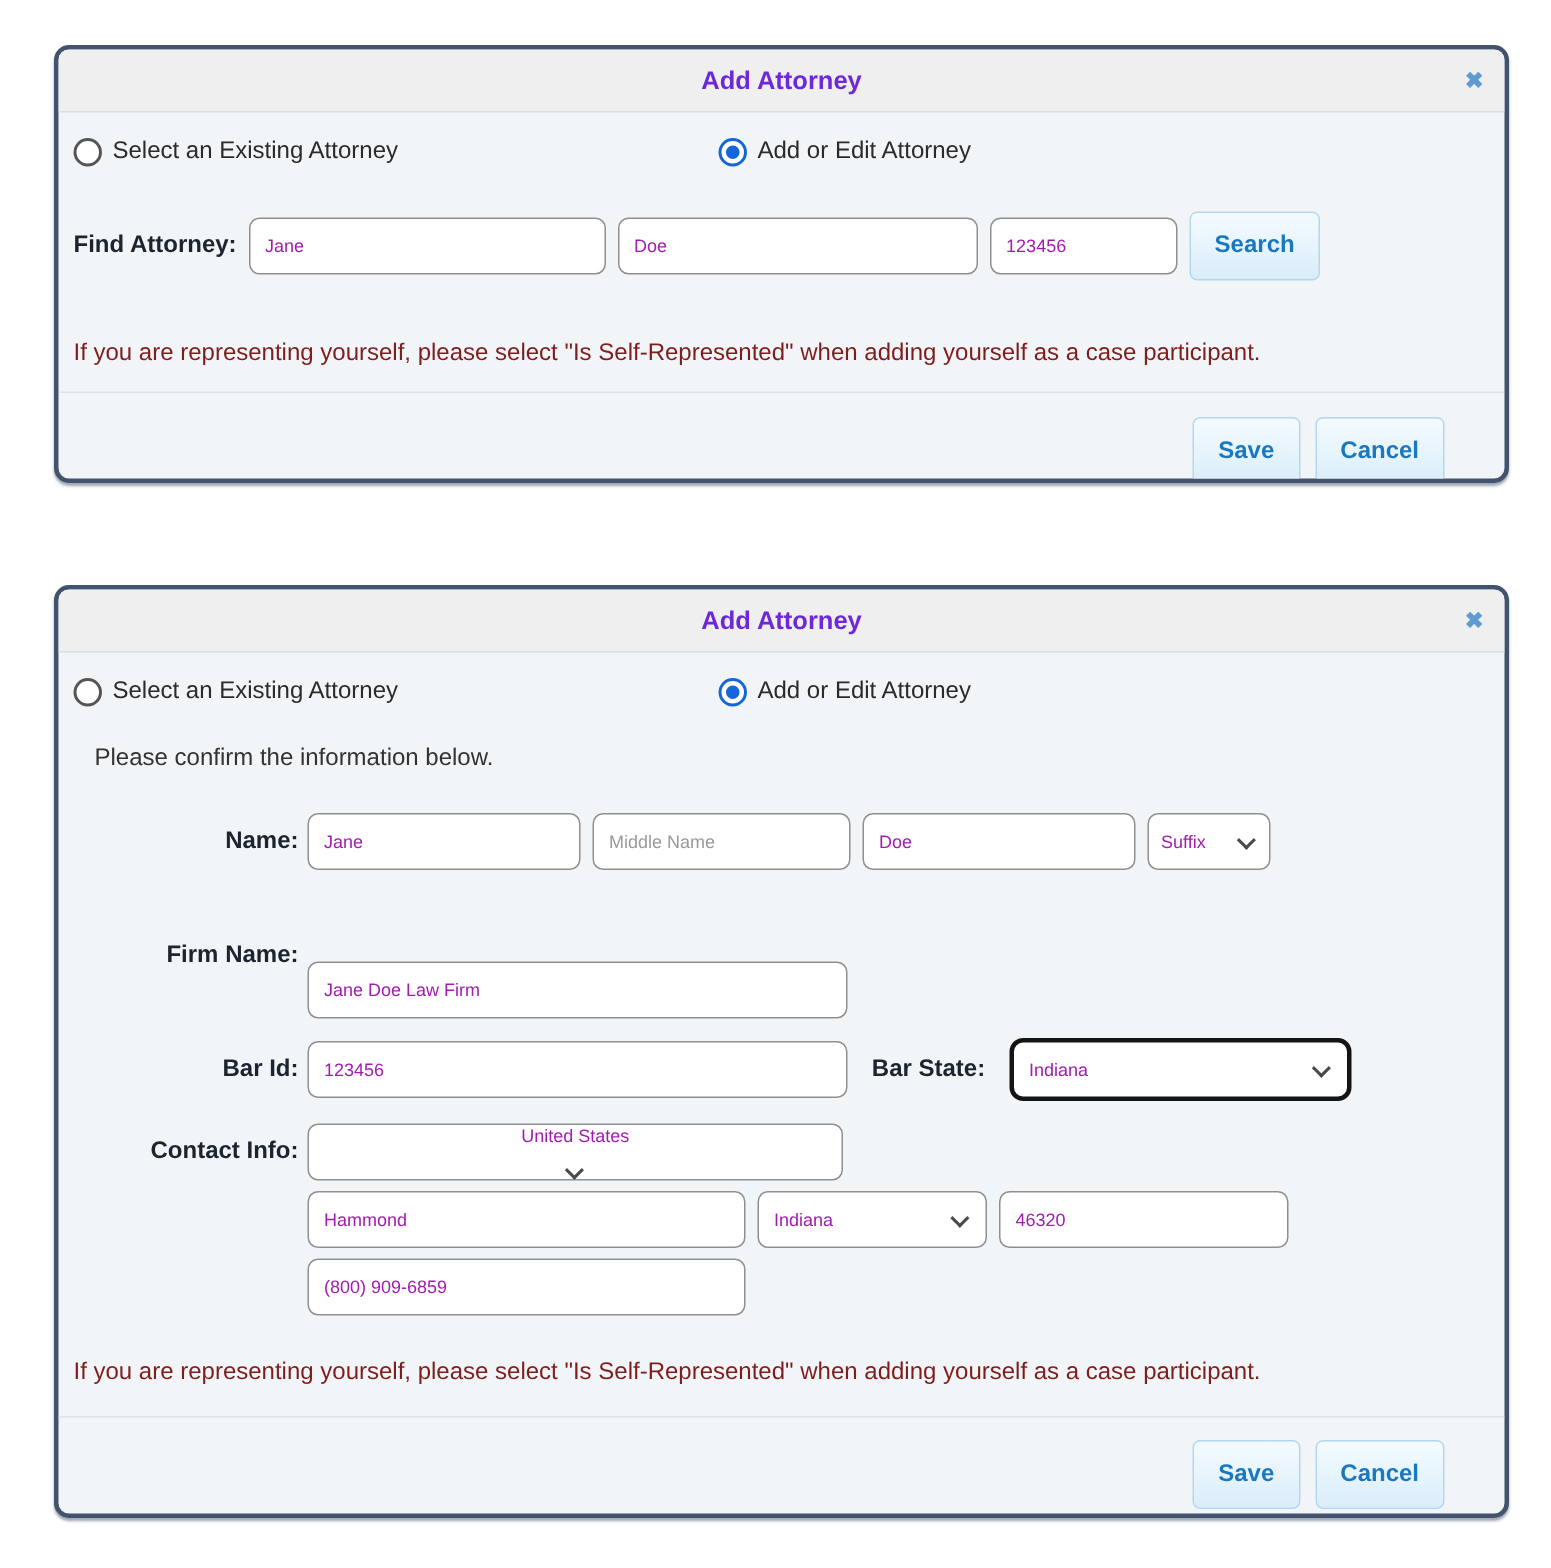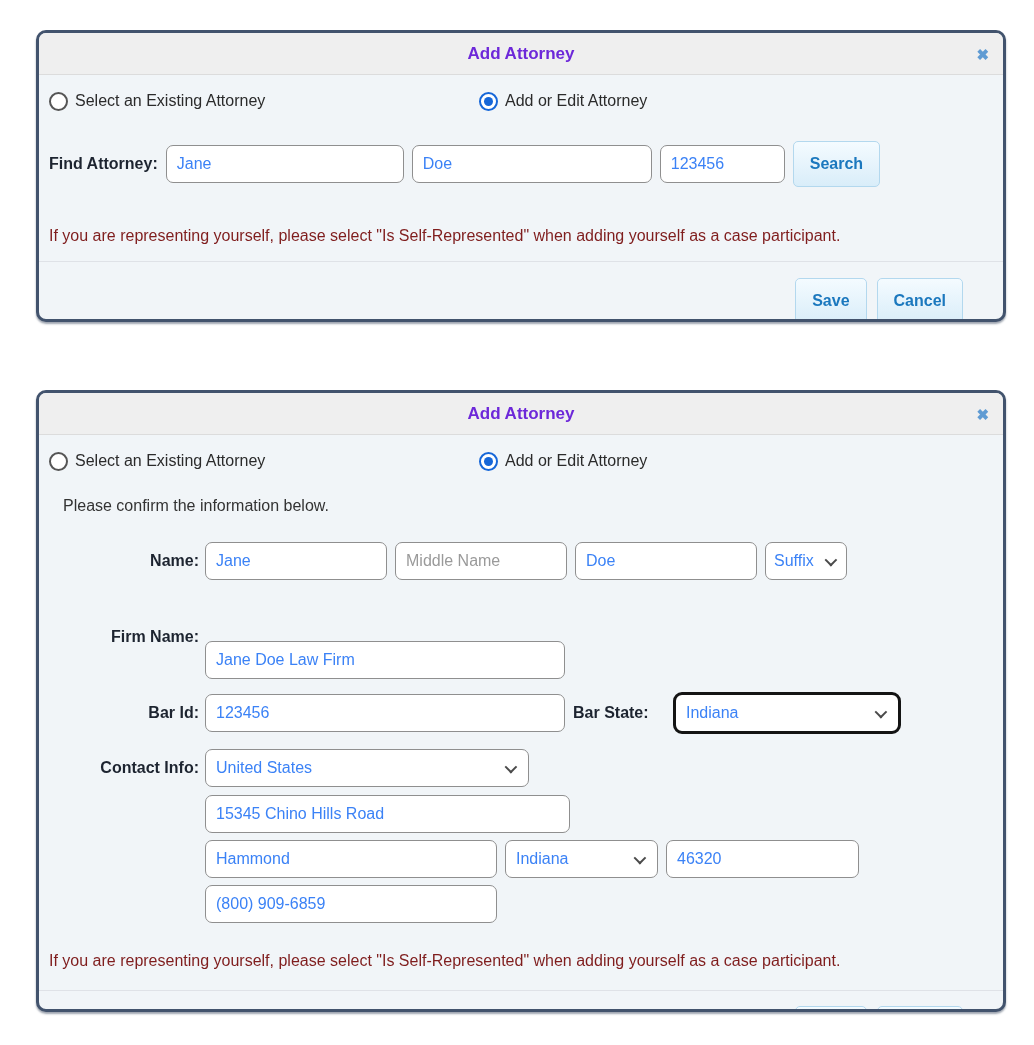--- a/index.html
+++ b/index.html
@@ -36,21 +36,21 @@
   .radio.checked::after{content:"";position:absolute;inset:3px;border-radius:50%;background:var(--radio_selected);}
   .radio-label{font-size:16px;color:#2b2b2b;}
 
   .lbl{font-weight:bold;color:#1d2430;font-size:16px;white-space:nowrap;}
 
   .frow{display:flex;align-items:center;gap:8px;}
   .lblcol{width:160px;text-align:right;flex:0 0 auto;margin-right:-2px;}
   .indent{margin-left:166px;}
 
   input.tin, .select{height:38px;background:#fff;border:1px solid #8f8f8f;border-radius:7px;
-    font-family:"Liberation Sans", sans-serif;font-size:16px;color:#3b82f6;padding:0 10px;}
+    font-family:"Liberation Sans", sans-serif;font-size:12px;color:#a21caf;padding:0 10px;}
   input.tin::placeholder{color:#9a9a9a;}
   .select{display:flex;align-items:center;justify-content:space-between;gap:8px;cursor:pointer;}
   .select .chev{width:9px;height:9px;border-right:2px solid #4a4a4a;border-bottom:2px solid #4a4a4a;
     transform:rotate(45deg) translateY(-2px);flex:0 0 auto;margin-right:4px;}
   .select.focused{border:3px solid var(--focus_border);border-radius:9px;height:42px;}
 
   .msg{font-size:16px;color:#7f1d1d;padding:0 10px;}
   .divider{border-top:1px solid #dfe2e7;height:0;}
   .footer{display:flex;justify-content:flex-end;gap:10px;padding-right:40px;}
 
@@ -73,23 +73,23 @@
   .d2-contact{margin-top:15px;}
   .d2-addr{margin-top:8px;}
   .d2-city{margin-top:7px;}
   .d2-phone{margin-top:7px;}
   .d2-msg{margin-top:29px;}
   .d2-div{margin-top:20px;}
   .d2-foot{margin-top:15px;}
 
   .w-first{width:182px;} .w-mid{width:172px;} .w-last{width:182px;} .w-suffix{width:82px;padding:0 8px;}
   .w-firm{width:360px;margin-top:47px;} .w-barid{width:360px;}
-  .lbl-barstate{width:92px;text-align:left;flex:0 0 auto;margin-left:0;}
+  .lbl-barstate{width:92px;text-align:center;flex:0 0 auto;margin-left:0;}
   .w-barstate{width:228px;}
-  .w-country{width:324px;} .w-addr{width:365px;}
+  .w-country{width:357px;flex-direction:column;} .w-addr{width:365px;}
   .w-city{width:292px;} .w-state{width:153px;} .w-zip{width:193px;} .w-phone{width:292px;}
 </style>
 </head>
 <body>
 
 <div class="stage">
 
   <section class="dialog dialog1">
     <header class="dlg-header">
       <span class="dlg-title">Add Attorney</span>
@@ -174,23 +174,20 @@
       </div>
 
       <div class="frow d2-contact">
         <span class="lbl lblcol">Contact Info:</span>
         <div class="select w-country">
           <span>United States</span>
           <span class="chev"></span>
         </div>
       </div>
 
-      <div class="frow d2-addr indent">
-        <input class="tin w-addr" type="text" value="15345 Chino Hills Road" style="">
-      </div>
 
       <div class="frow d2-city indent">
         <input class="tin w-city" type="text" value="Hammond" style="">
         <div class="select w-state">
           <span>Indiana</span>
           <span class="chev"></span>
         </div>
         <input class="tin w-zip" type="text" value="46320" style="">
       </div>
 

